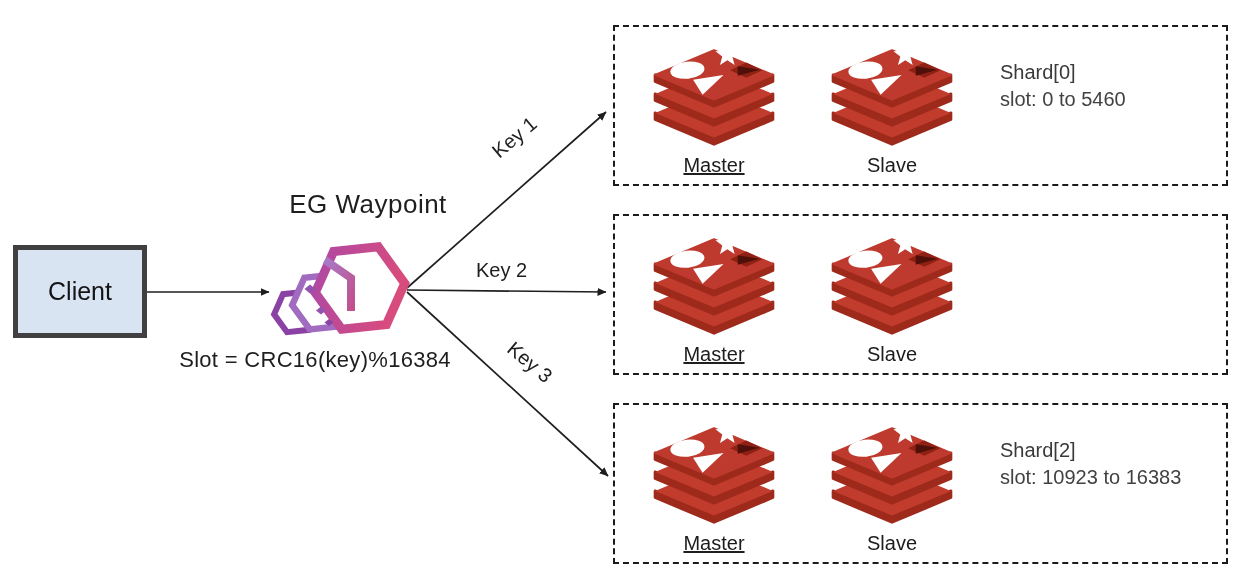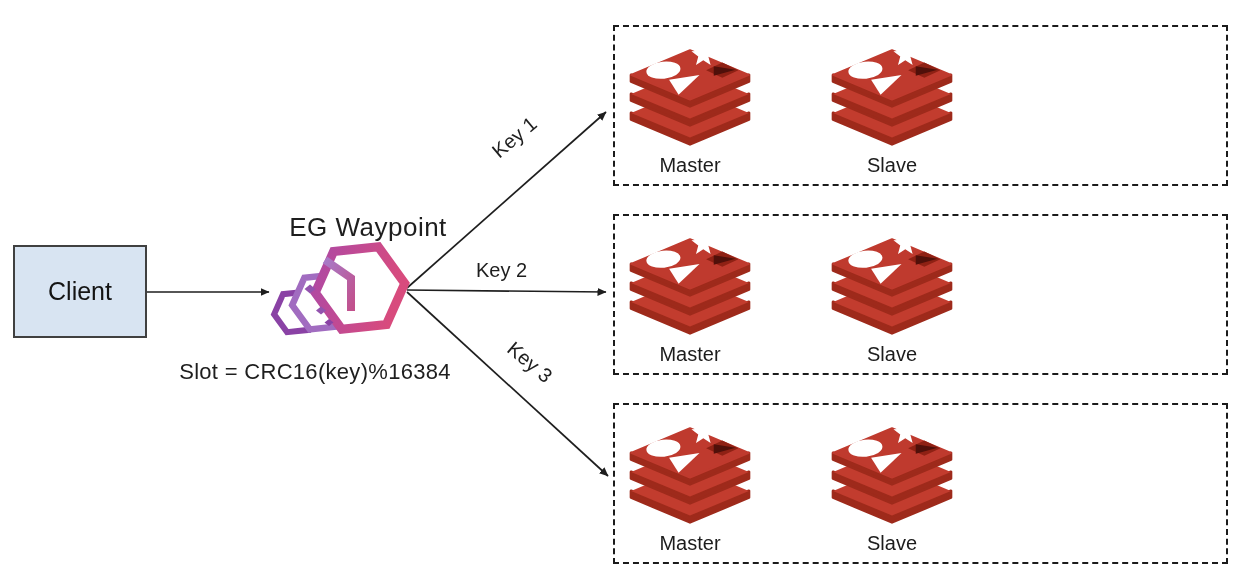--- a/index.html
+++ b/index.html
@@ -6,46 +6,46 @@
   .canvas{
     position:relative;width:1258px;height:584px;background:#ffffff;
     font-family:"Liberation Sans",sans-serif;overflow:hidden;color:#1f1f1f;
   }
   .abs{position:absolute;}
   .overlay{position:absolute;left:0;top:0;width:1258px;height:584px;pointer-events:none;}
 
   
   .client-box{
     left:13px;top:245px;width:134px;height:93px;
-    background:#d8e4f2;border:2px solid #404040;box-sizing:border-box;
+    background:#d8e4f2;border:5px solid #404040;box-sizing:border-box;
     display:flex;align-items:center;justify-content:center;
     font-size:25px;color:#141414;
   }
 
   
-  .wp-title{left:268px;top:189px;width:200px;text-align:center;font-size:26px;letter-spacing:.5px;color:#1e1e1e;white-space:nowrap;margin-top:23px;}
+  .wp-title{left:268px;top:189px;width:200px;text-align:center;font-size:26px;letter-spacing:.5px;color:#1e1e1e;white-space:nowrap;}
   .wp-logo{left:262px;top:222px;width:160px;height:130px;}
-  .wp-formula{left:160px;top:347px;width:310px;text-align:center;font-size:22px;letter-spacing:.3px;color:#1e1e1e;white-space:nowrap;margin-top:12px;}
+  .wp-formula{left:160px;top:347px;width:310px;text-align:center;font-size:22px;letter-spacing:.3px;color:#1e1e1e;white-space:nowrap;}
 
   
   .key-label{font-size:20px;color:#1e1e1e;white-space:nowrap;}
   .key-1{left:489px;top:126px;transform:rotate(-40deg);}
   .key-2{left:476px;top:259px;}
   .key-3{left:504px;top:351px;transform:rotate(40deg);}
 
   
   .shard-box{
     left:613px;width:615px;height:161px;box-sizing:border-box;
     border:2px dashed #1b1b1b;background:#fff;
   }
   .shard-box.s0{top:25px;}
   .shard-box.s1{top:214px;}
   .shard-box.s2{top:403px;}
   .node{position:absolute;top:8px;width:134px;text-align:center;}
-  .node.master{left:8px;}
+  .node.master{left:32px;text-decoration:underline;}
   .node.slave{left:210px;}
   .node svg.redis{width:134px;height:114px;display:block;margin:0 auto;}
   .node-label{margin-top:5px;font-size:20px;color:#1c1c1c;}
   .shard-info{position:absolute;left:385px;top:32px;line-height:27px;font-size:20px;color:#424242;}
   .shard-name{color:#3a3a3a;}
   .hidden-defs{position:absolute;width:0;height:0;overflow:hidden;}
 </style>
 </head>
 <body>
 
@@ -135,20 +135,24 @@
           <use href="#redis-icon"></use>
         </svg>
       <div class="node-label">Master</div>
     </div>
     <div class="node slave">
       <svg class="redis" viewBox="0 0 140 120">
           <use href="#redis-icon"></use>
         </svg>
       <div class="node-label">Slave</div>
     </div>
+    <div class="shard-info">
+      <div class="shard-name">Shard[0]</div>
+      <div class="shard-slot">slot: 0 to 5460</div>
+    </div>
   </div>
 
   <div class="abs shard-box s1">
     <div class="node master">
       <svg class="redis" viewBox="0 0 140 120">
           <use href="#redis-icon"></use>
         </svg>
       <div class="node-label">Master</div>
     </div>
     <div class="node slave">
@@ -167,15 +171,19 @@
           <use href="#redis-icon"></use>
         </svg>
       <div class="node-label">Master</div>
     </div>
     <div class="node slave">
       <svg class="redis" viewBox="0 0 140 120">
           <use href="#redis-icon"></use>
         </svg>
       <div class="node-label">Slave</div>
     </div>
+    <div class="shard-info">
+      <div class="shard-name">Shard[2]</div>
+      <div class="shard-slot">slot: 10923 to 16383</div>
+    </div>
   </div>
 
 </div>
 
 </body></html>

